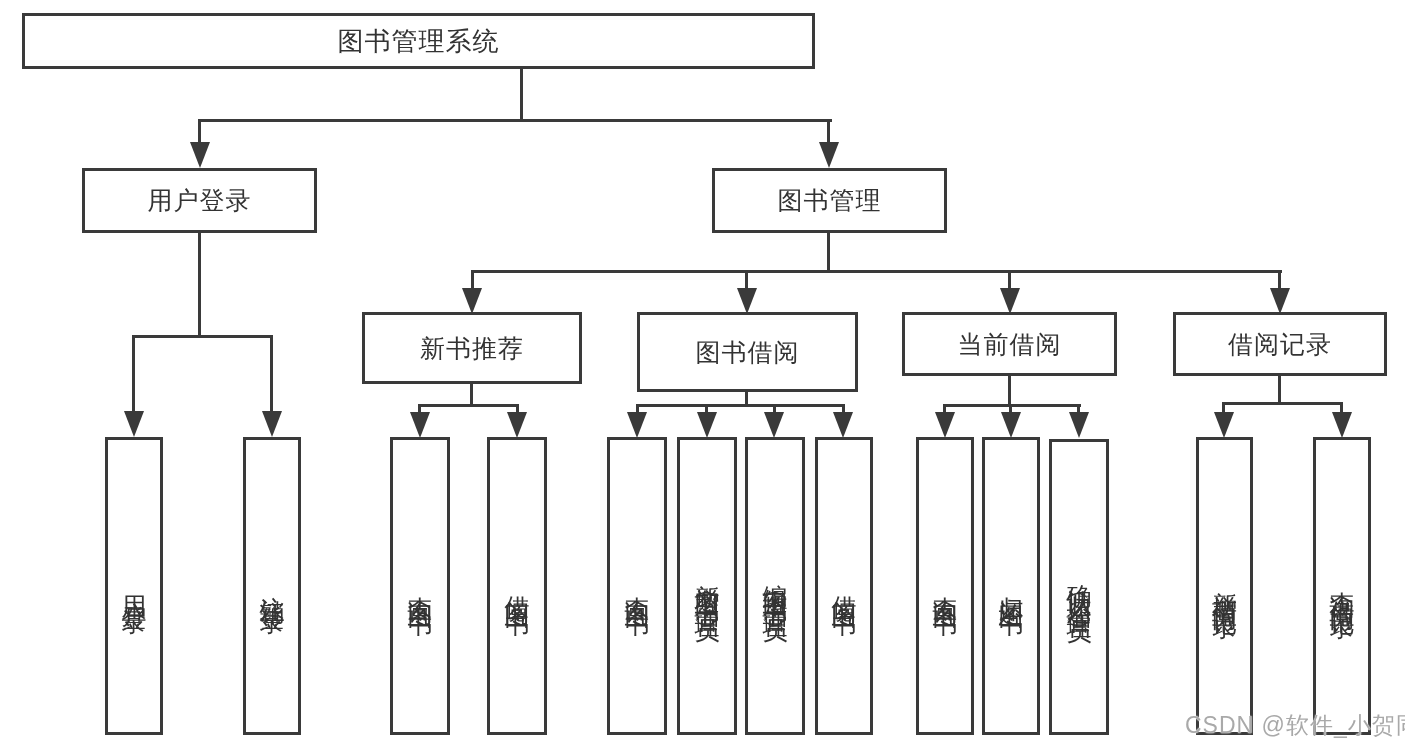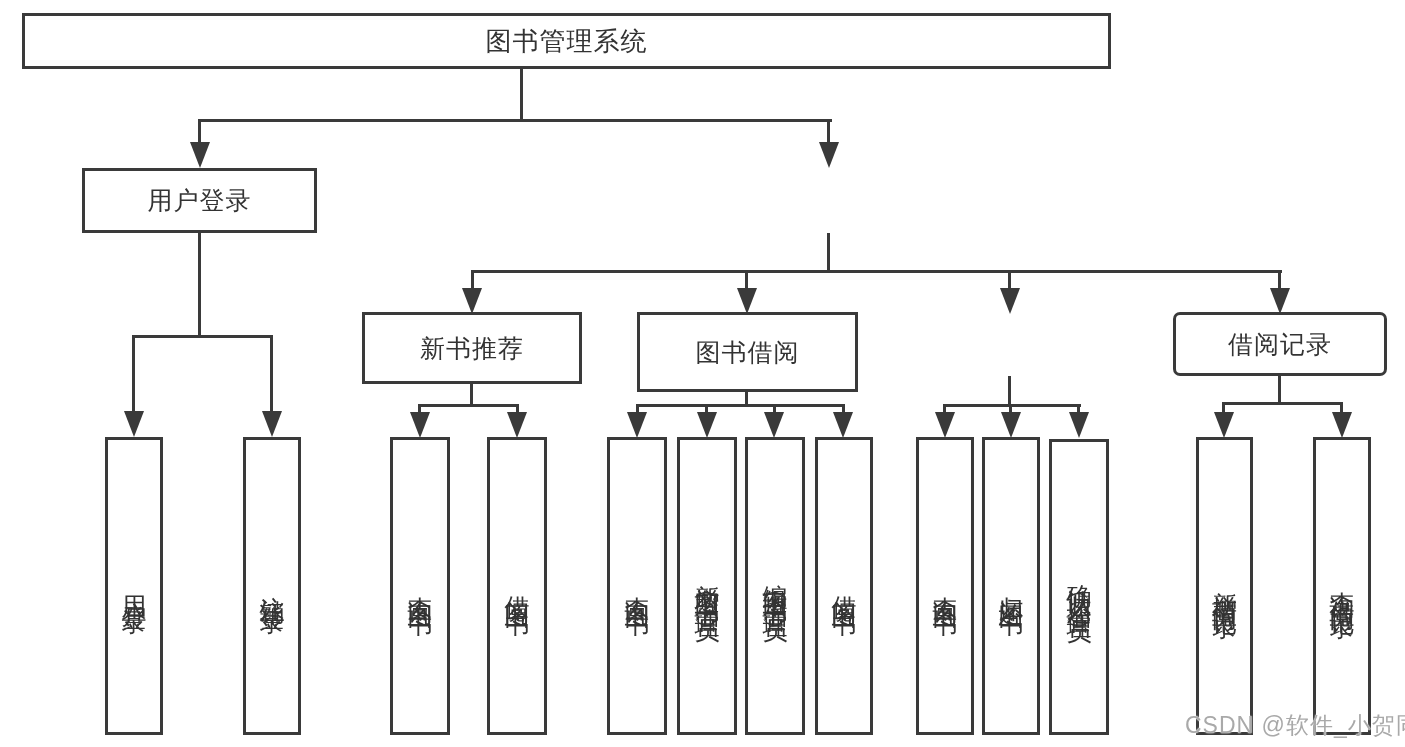--- a/index.html
+++ b/index.html
@@ -56,30 +56,31 @@
     text-shadow: 0 0 2px #ffffff, 0 0 1px #ffffff;
     white-space: nowrap;
     z-index: 3;
   }
 </style>
 </head>
 <body>
 
 <div class="canvas">
 
-  <div class="box title" style="left:22px; top:13px; width:1089px; height:56px;">图书管理系统</div>
+  <div class="box title" style="left:22px; top:13px; width:793px; height:56px;">图书管理系统</div>
 
   <div class="line" style="left:520px; top:69px; width:3px; height:52px;"></div>
   <div class="line" style="left:198px; top:119px; width:634px; height:3px;"></div>
   <div class="line" style="left:198px; top:119px; width:3px; height:28px;"></div>
   <div class="arrow" style="left:190px; top:142px;"></div>
   <div class="line" style="left:827px; top:119px; width:3px; height:28px;"></div>
   <div class="arrow" style="left:819px; top:142px;"></div>
 
   <div class="box" style="left:82px; top:168px; width:235px; height:65px;">用户登录</div>
+  <div class="box" style="left:712px; top:168px; width:235px; height:65px;">图书管理</div>
 
   <div class="line" style="left:198px; top:233px; width:3px; height:104px;"></div>
   <div class="line" style="left:132px; top:335px; width:141px; height:3px;"></div>
   <div class="line" style="left:132px; top:335px; width:3px; height:80px;"></div>
   <div class="arrow" style="left:124px; top:411px;"></div>
   <div class="line" style="left:270px; top:335px; width:3px; height:80px;"></div>
   <div class="arrow" style="left:262px; top:411px;"></div>
 
   <div class="line" style="left:827px; top:233px; width:3px; height:40px;"></div>
   <div class="line" style="left:471px; top:270px; width:811px; height:3px;"></div>
@@ -87,21 +88,22 @@
   <div class="arrow" style="left:462px; top:288px;"></div>
   <div class="line" style="left:745px; top:270px; width:3px; height:20px;"></div>
   <div class="arrow" style="left:737px; top:288px;"></div>
   <div class="line" style="left:1008px; top:270px; width:3px; height:20px;"></div>
   <div class="arrow" style="left:1000px; top:288px;"></div>
   <div class="line" style="left:1278px; top:270px; width:3px; height:20px;"></div>
   <div class="arrow" style="left:1270px; top:288px;"></div>
 
   <div class="box" style="left:362px; top:312px; width:220px; height:72px;">新书推荐</div>
   <div class="box" style="left:637px; top:312px; width:221px; height:80px;">图书借阅</div>
-  <div class="box" style="left:1173px; top:312px; width:214px; height:64px;border-radius:7px;">借阅记录</div>
+  <div class="box" style="left:902px; top:312px; width:215px; height:64px;">当前借阅</div>
+  <div class="box" style="left:1173px; top:312px; width:214px; height:64px;">借阅记录</div>
 
   <div class="line" style="left:470px; top:376px; width:3px; height:30px;"></div>
   <div class="line" style="left:418px; top:404px; width:101px; height:3px;"></div>
   <div class="line" style="left:418px; top:404px; width:3px; height:14px;"></div>
   <div class="arrow" style="left:410px; top:412px;"></div>
   <div class="line" style="left:516px; top:404px; width:3px; height:14px;"></div>
   <div class="arrow" style="left:507px; top:412px;"></div>
 
   <div class="line" style="left:745px; top:376px; width:3px; height:30px;"></div>
   <div class="line" style="left:636px; top:404px; width:209px; height:3px;"></div>

